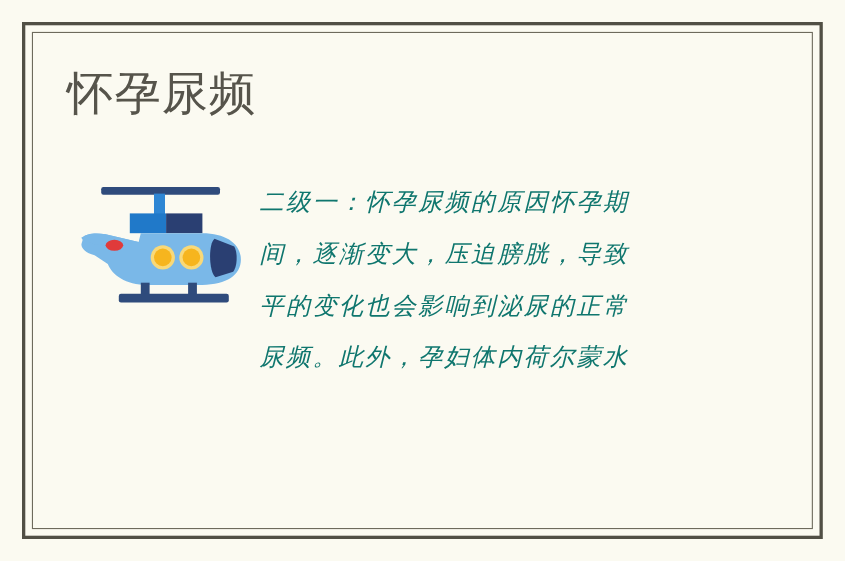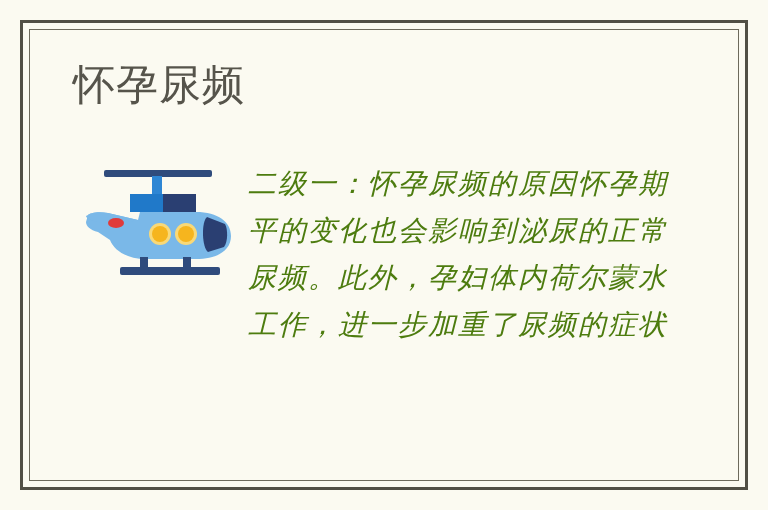--- a/index.html
+++ b/index.html
@@ -39,21 +39,21 @@
     left: 29px;
     top: 29px;
     width: 710px;
     height: 452px;
     border: 1px solid #6d6a5c;
     box-sizing: border-box;
   }
 
   .content {
     position: absolute;
-    left: 16px;
+    left: 4px;
     top: 0;
     width: 616px;
     height: 510px;
   }
 
   .title {
     position: absolute;
     left: 57px;
     top: 58px;
     font-family: "Liberation Sans", "DejaVu Sans", sans-serif;
@@ -80,23 +80,23 @@
 
   
   .article {
     position: absolute;
     left: 232px;
     top: 160px;
     width: 424px;
   }
   .article-line {
     font-family: Liberation Sans, sans-serif;
-    font-size: 28px;
+    font-size: 22px;
     line-height: 47px;
-    color: #4d7c0f;
+    color: #0f766e;
     letter-spacing: 2px;
     white-space: nowrap;
     font-style: italic;
   }
 </style>
 </head>
 <body>
 
 <div class="page">
 
@@ -145,19 +145,19 @@
 
         <rect x="72" y="99" width="8" height="12" fill="#2f4b7c"></rect>
         <rect x="115" y="99" width="8" height="12" fill="#2f4b7c"></rect>
 
         <rect x="52" y="109" width="100" height="8" rx="2" fill="#2f4b7c"></rect>
       </svg>
     </div>
 
     <div class="article">
       <div class="article-line">二级一：怀孕尿频的原因怀孕期</div>
+      <div class="article-line">间，逐渐变大，压迫膀胱，导致</div>
       <div class="article-line">平的变化也会影响到泌尿的正常</div>
       <div class="article-line">尿频。此外，孕妇体内荷尔蒙水</div>
-      <div class="article-line">工作，进一步加重了尿频的症状</div>
     </div>
 
   </div>
 </div>
 
 </body></html>

